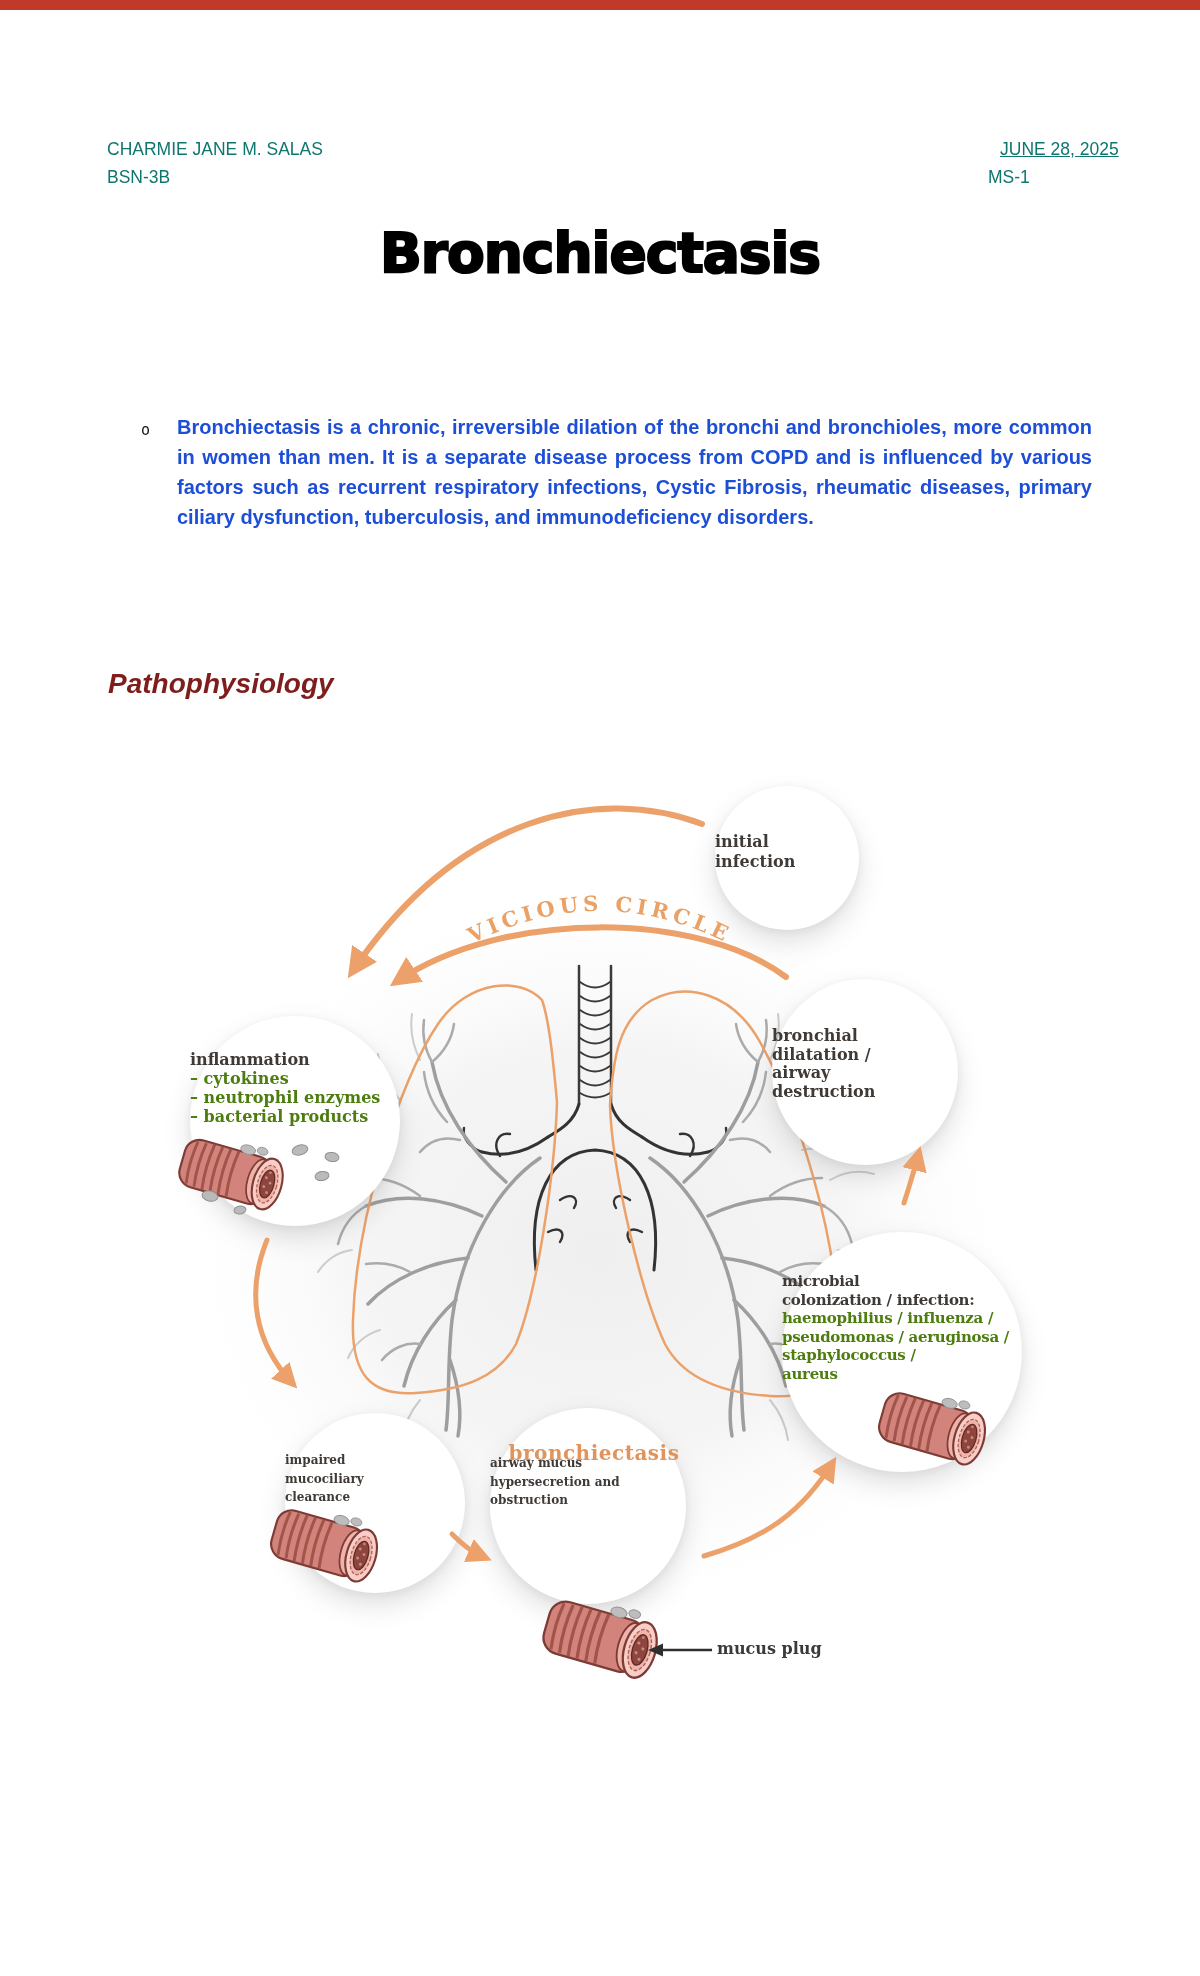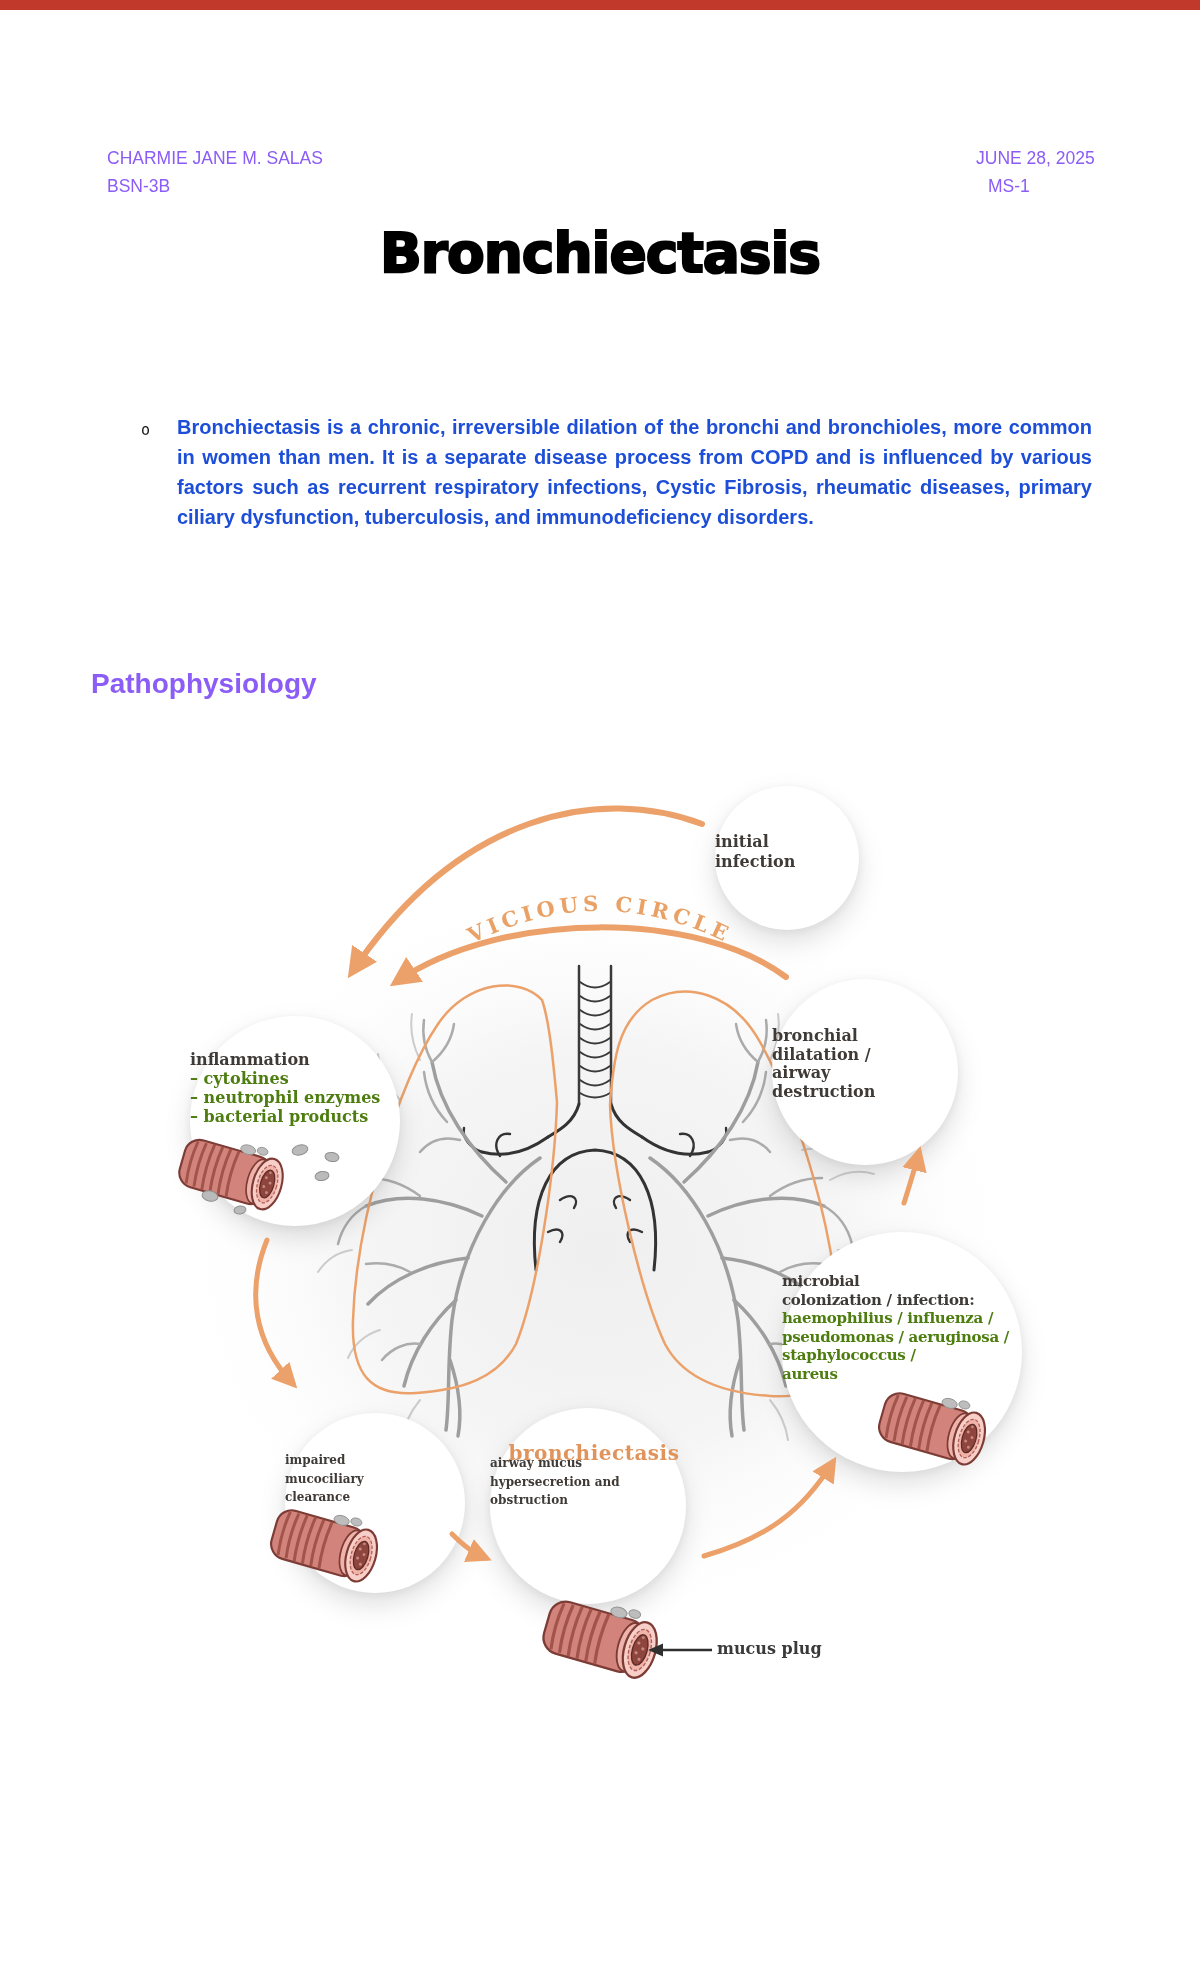--- a/index.html
+++ b/index.html
@@ -1,27 +1,27 @@
 <!DOCTYPE html>
 <html><head>
 <meta charset="utf-8">
 <style>
   html,body{margin:0;padding:0;background:#888;}
   #page{position:relative;width:1200px;height:1976px;background:#ffffff;overflow:hidden;
         font-family:"Liberation Sans",sans-serif;}
   #topbar{position:absolute;left:0;top:0;width:1200px;height:10px;}
-  .hdr{position:absolute;font-size:17.5px;color:#8b5cf6;white-space:nowrap;margin-top:9px;}
+  .hdr{position:absolute;font-size:17.5px;color:#0f766e;white-space:nowrap;}
   #title{position:absolute;left:0;top:220px;width:1200px;text-align:center;
          font-family:"DejaVu Sans",sans-serif;font-weight:bold;font-size:55px;line-height:66px;
          color:#000;-webkit-text-stroke:2.2px #000;letter-spacing:-1px;}
   #bullet{position:absolute;left:141px;top:421px;font-family:"DejaVu Sans Mono",monospace;
           font-size:15px;color:#141414;}
   #para{position:absolute;left:177px;top:412px;width:915px;font-size:20px;line-height:30px;
         color:#1d4ed8;text-align:justify;font-weight:bold;}
-  #sectionheading{position:absolute;left:91px;top:668px;font-size:28px;font-weight:bold;color:#8b5cf6;}
+  #sectionheading{position:absolute;left:108px;top:668px;font-size:28px;font-weight:bold;color:#7f1d1d;font-style:italic;}
 
   
   .node{position:absolute;background:#fff;border-radius:50%;z-index:2;
         box-shadow:0 12px 26px rgba(100,100,100,.20), 0 2px 8px rgba(0,0,0,.06);
         font-family:"DejaVu Serif",serif;font-weight:bold;
         color:#3f3a36;box-sizing:border-box;}
   .node .ln{display:block;}
   .org{color:#4d7c0f;}
   svg.layer{position:absolute;left:0;top:760px;pointer-events:none;}
   #lungs-layer{z-index:1;}
@@ -40,21 +40,21 @@
 </style>
 </head>
 <body>
 
 <div id="page">
 
   <div id="topbar" style="background:#c0392b;"></div>
 
   <div class="hdr" style="left:107px;top:139px;">CHARMIE JANE M. SALAS</div>
   <div class="hdr" style="left:107px;top:167px;">BSN-3B</div>
-  <div class="hdr" style="left:976px;top:139px;">JUNE 28, 2025</div>
+  <div class="hdr" style="left:1000px;top:139px;text-decoration:underline;">JUNE 28, 2025</div>
   <div class="hdr" style="left:988px;top:167px;">MS-1</div>
 
   <div id="title">Bronchiectasis</div>
 
   <div id="bullet">o</div>
   <div id="para">Bronchiectasis is a chronic, irreversible dilation of the bronchi and bronchioles, more common in women than men. It is a separate disease process from COPD and is influenced by various factors such as recurrent respiratory infections, Cystic Fibrosis, rheumatic diseases, primary ciliary dysfunction, tuberculosis, and immunodeficiency disorders.</div>
 
   <div id="sectionheading">Pathophysiology</div>
 
   <svg id="lungs-layer" class="layer" width="1200" height="980" viewBox="0 760 1200 980">

